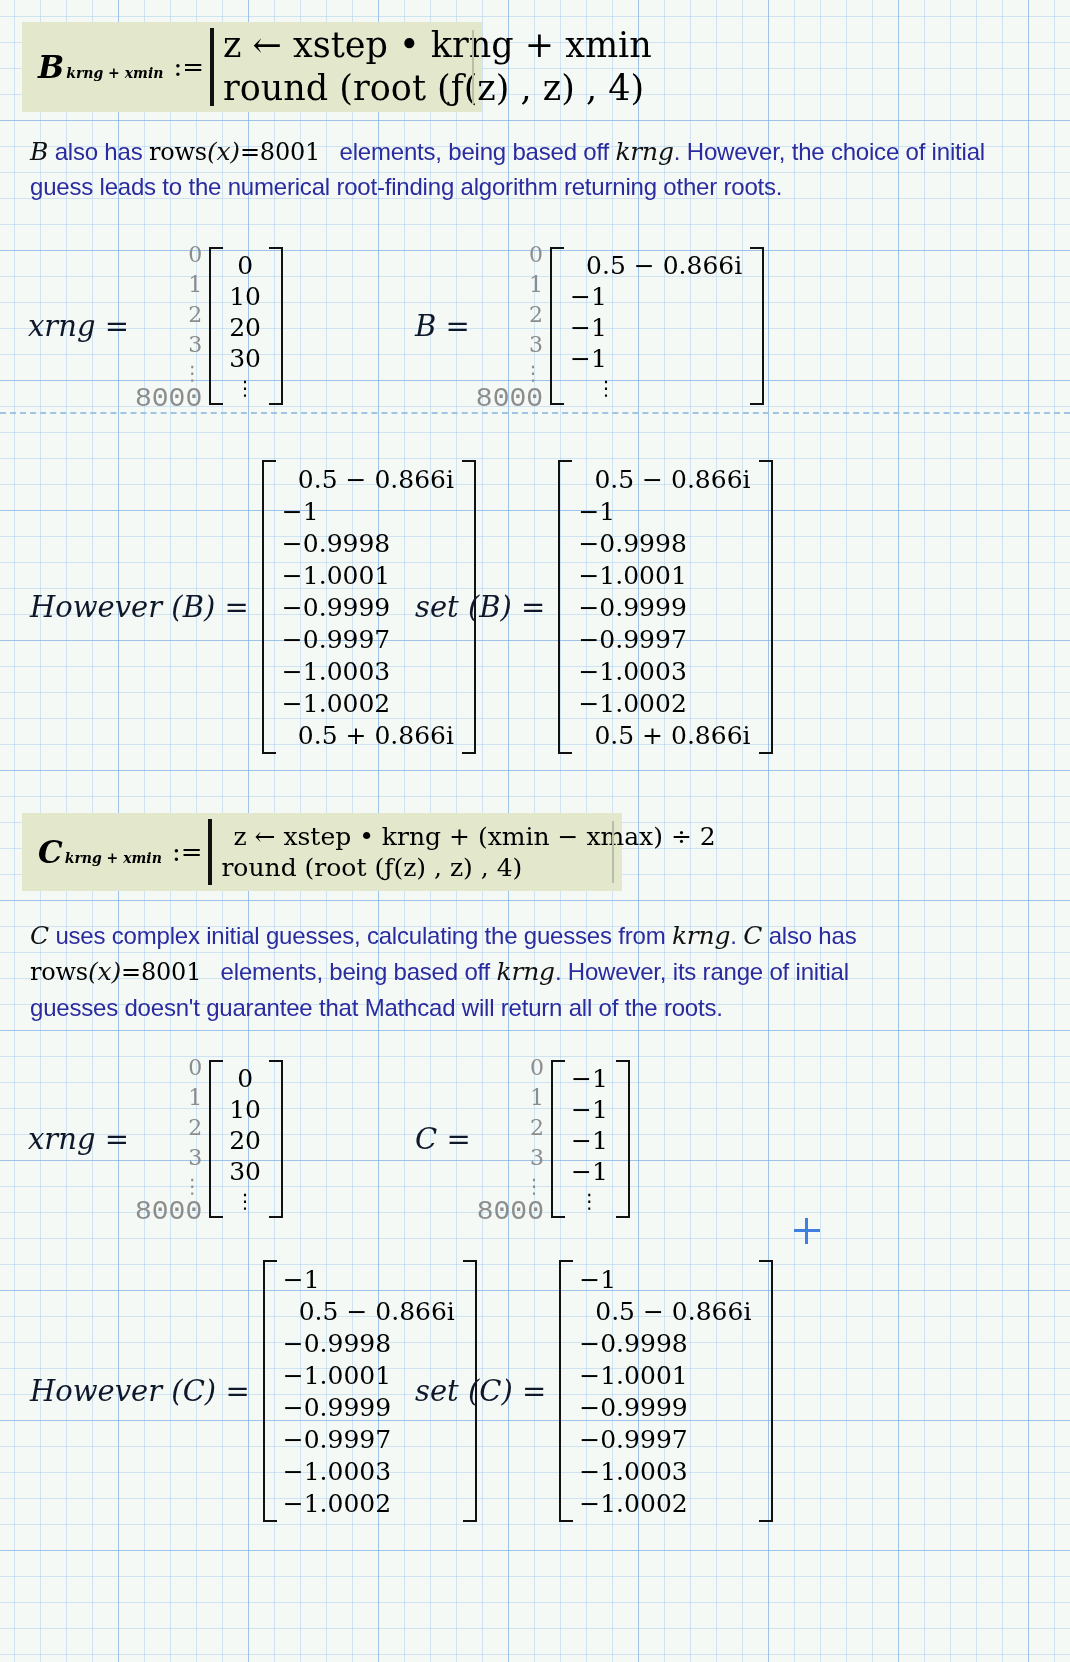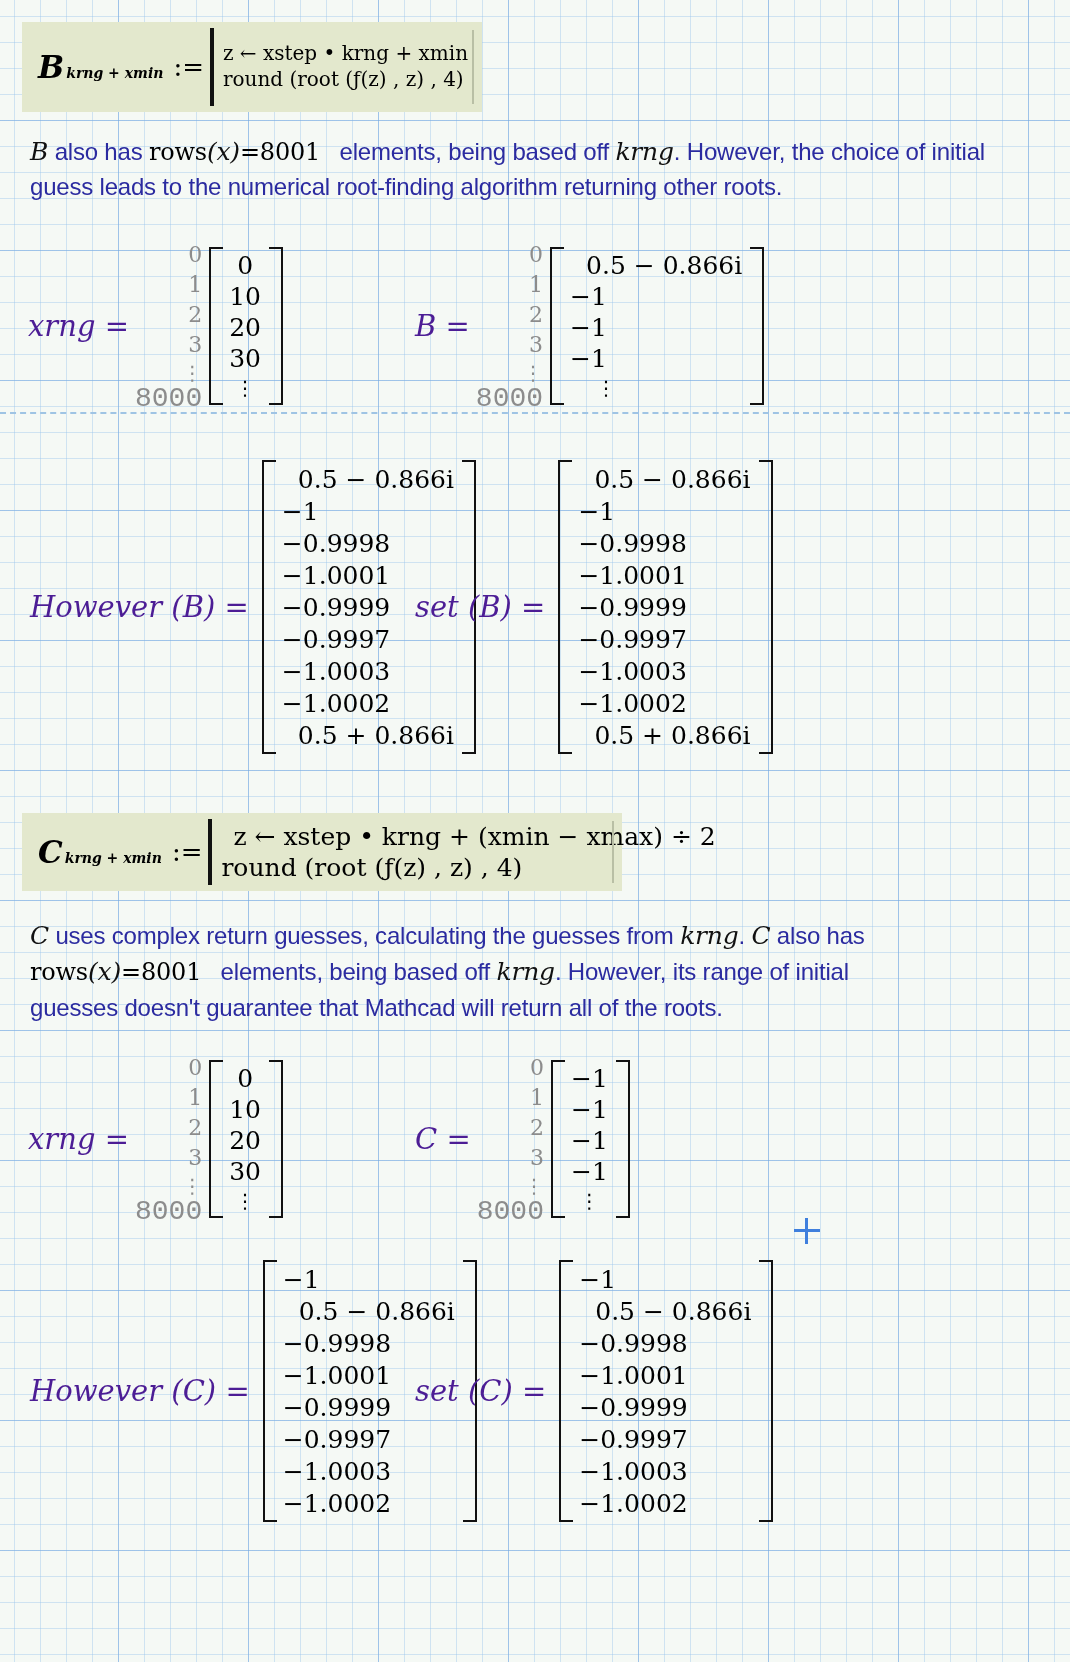--- a/index.html
+++ b/index.html
@@ -31,38 +31,38 @@
   .lhs{display:flex;align-items:flex-start;white-space:nowrap;}
   .lhs .base{font-size:31px;font-style:italic;font-weight:bold;font-family:"DejaVu Serif",serif;line-height:1;}
   .lhs .sub{font-size:14px;font-style:italic;font-weight:bold;font-family:"DejaVu Serif",serif;
             align-self:flex-end;padding-bottom:2px;padding-left:2px;}
   .assign{font-size:26px;font-family:"DejaVu Serif",serif;padding:0 6px 0 10px;align-self:center;}
   .progbar{
     display:inline-block;width:0;border-left:2px solid #111;border-right:2px solid #111;
     align-self:stretch;margin-right:9px;min-height:58px;
   }
   .proglines{display:flex;flex-direction:column;justify-content:center;gap:2px;}
-  .progline{font-size:20px;white-space:nowrap;font-family:"DejaVu Serif",serif;line-height:1.18;}
+  .progline{font-size:35px;white-space:nowrap;font-family:"DejaVu Serif",serif;line-height:1.18;}
   .tailbar{
     position:absolute;right:8px;top:8px;bottom:8px;width:2px;background:#b9bfa5;
   }
 
   
   .prose{
     color:#2b2bA0;font-family:"Liberation Sans",sans-serif;
     font-size:24px;line-height:1.45;letter-spacing:-0.2px;
     white-space:normal;
   }
   .prose .mi{font-family:"DejaVu Serif",serif;font-style:italic;font-size:25px;color:#111;}
   .prose .mrm{font-family:"DejaVu Serif",serif;font-style:normal;font-size:24px;color:#000000;}
 
   
   .resrow{display:flex;align-items:center;white-space:nowrap;}
   .reslabel{font-size:29px;font-style:italic;font-weight:normal;
-            font-family:"DejaVu Serif",serif;color:#4c1d95;padding-right:6px;}
+            font-family:"DejaVu Serif",serif;color:#0f172a;padding-right:6px;}
   .idxcol{display:flex;flex-direction:column;align-items:flex-end;
           color:#8c8c8c;font-size:22px;font-family:"DejaVu Serif",serif;line-height:1;}
   .idxcol div{height:30px;display:flex;align-items:center;justify-content:flex-end;}
   .idxcol .vdots{font-size:20px;letter-spacing:0;height:26px;}
   .idxcol .lastidx{font-size:28px;height:26px;font-family:Liberation Mono, monospace;}
   .brk{position:relative;display:flex;align-items:stretch;margin-left:7px;}
   .brk::before,.brk::after{
     content:"";width:12px;border-top:2px solid #111;border-bottom:2px solid #111;
   }
   .brk::before{border-left:2px solid #111;}
@@ -197,21 +197,21 @@
     <span class="progbar" style="min-height:52px;"></span>
     <div class="proglines">
       <div class="progline" style="font-size:25px;margin-left:12px;">z ← xstep • krng + (xmin − xmax) ÷ 2</div>
       <div class="progline" style="font-size:25px;">round (root (ƒ(z) , z) , 4)</div>
     </div>
     <span class="tailbar"></span>
   </div>
 </div>
 
 <div class="region prose" style="left:30px;top:918px;width:840px;">
-  <span class="mi">C</span><span> uses complex return guesses, calculating the guesses from </span><span class="mi">krng</span><span>.  </span><span class="mi">C</span><span> also has </span><span class="mrm">rows</span><span class="mi">(x)</span><span class="mrm">=</span><span class="mrm">8001</span>&nbsp;&nbsp;
+  <span class="mi">C</span><span> uses complex initial guesses, calculating the guesses from </span><span class="mi">krng</span><span>.  </span><span class="mi">C</span><span> also has </span><span class="mrm">rows</span><span class="mi">(x)</span><span class="mrm">=</span><span class="mrm">8001</span>&nbsp;&nbsp;
   <span>elements, being based off </span><span class="mi">krng</span><span>. However, its range of initial guesses doesn't guarantee that Mathcad will return all of the roots.</span>
 </div>
 
 <div class="region resrow" style="left:28px;top:1053px;">
   <span class="reslabel">xrng =</span>
   <div class="idxcol">
     <div>0</div>
     <div>1</div>
     <div>2</div>
     <div>3</div>

